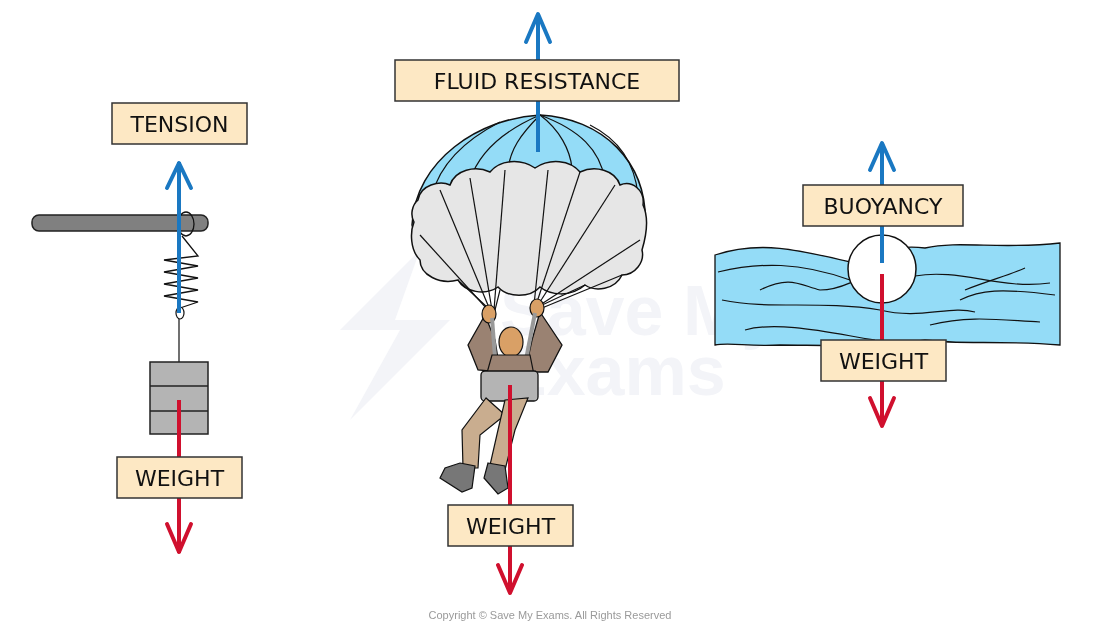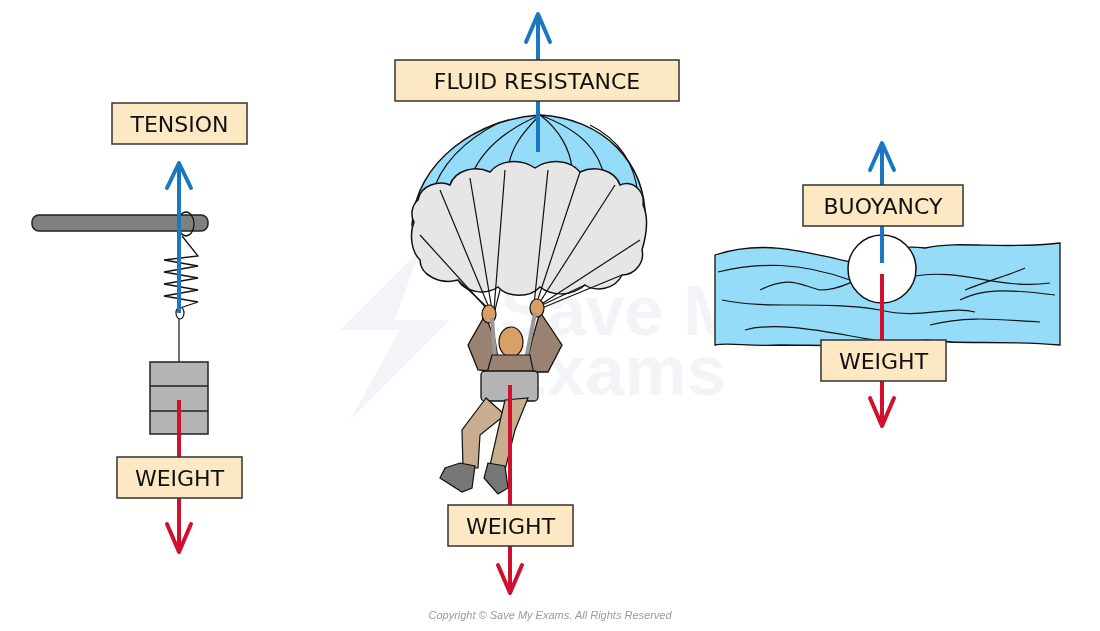--- a/index.html
+++ b/index.html
@@ -1,21 +1,21 @@
 <!DOCTYPE html>
 <html><head>
 <meta charset="utf-8">
 <style>
   html, body { margin: 0; padding: 0; background: #ffffff; }
   body { width: 1100px; height: 631px; position: relative; overflow: hidden;
          font-family: "DejaVu Sans", sans-serif; }
   svg#diagram { position: absolute; left: 0; top: 0; }
   .label-text { font-family: "DejaVu Sans", sans-serif; font-size: 22px; fill: #111; }
   .copyright { position: absolute; left: 0; width: 1100px; top: 609px; text-align: center;
-               font-family: "Liberation Sans", sans-serif; font-size: 11px; color: #9a9a9a; font-style: italic; }
+               font-family: "Liberation Sans", sans-serif; font-size: 11px; color: #9a9a9a; }
   .watermark-text { font-family: "Liberation Sans", sans-serif; font-weight: bold; fill: #f3f4f8; }
 </style>
 </head>
 <body>
 
 <svg id="diagram" width="1100" height="631" viewBox="0 0 1100 631">
 
   <g>
     <path d="M420 250 L340 330 L400 330 L350 420 L450 320 L395 320 Z" fill="#f3f4f8"></path>
     <text class="watermark-text" x="500" y="335" font-size="70">Save My</text>

